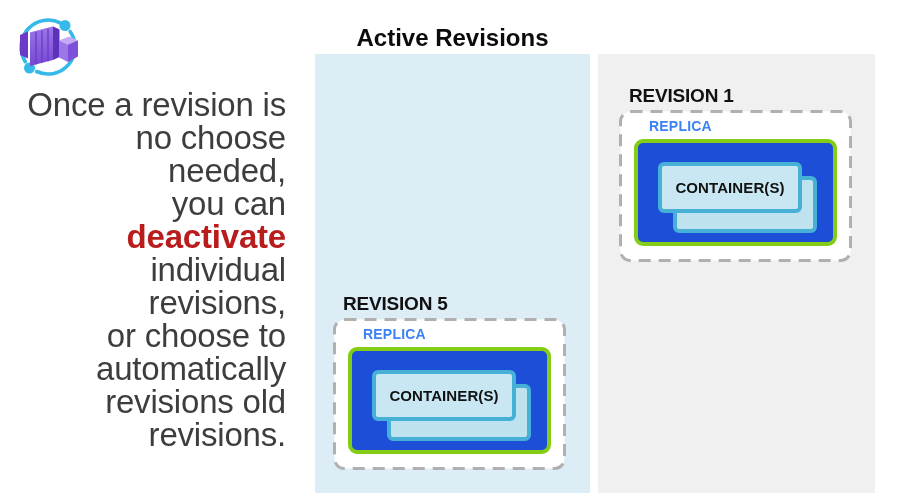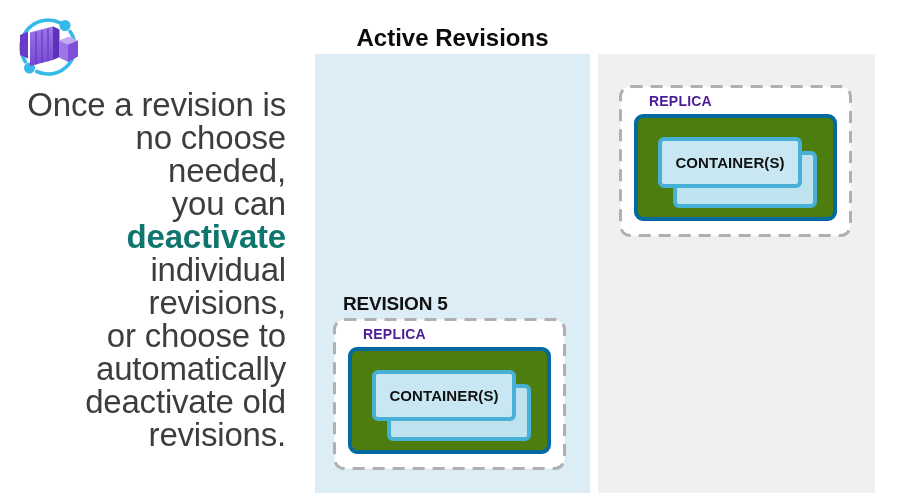--- a/index.html
+++ b/index.html
@@ -11,21 +11,21 @@
 
   
   .logo{position:absolute;left:14px;top:12px;width:72px;height:66px;}
 
   
   .intro{
     position:absolute;left:18px;top:88px;width:268px;
     text-align:right;font-size:33px;line-height:33px;font-weight:300;
     color:#3d3d3d;letter-spacing:-0.2px;
   }
-  .intro .bold{font-weight:700;color:#0f766e;}
+  .intro .bold{font-weight:700;color:#b91c1c;}
 
   
   .panel{position:absolute;top:54px;height:439px;}
   .panel.active{left:315px;width:275px;background:#dcedf6;}
   .panel.inactive{left:598px;width:277px;background:#f0f0f0;}
 
   .col-header{
     position:absolute;top:25px;height:26px;line-height:26px;
     text-align:center;font-size:24px;font-weight:700;color:#0b0b0b;
   }
@@ -37,25 +37,25 @@
   .revision-card.rev2{left:333px;top:293px;}
   .revision-card.rev1{left:619px;top:85px;}
   .revision-label{
     height:22px;line-height:22px;padding-left:10px;margin-bottom:3px;
     font-size:19px;font-weight:700;color:#111;letter-spacing:-0.2px;
   }
   .dashed-box{position:relative;width:233px;height:152px;}
   .dashed-box svg.dash{position:absolute;left:0;top:0;}
   .replica-label{
     position:absolute;left:18px;top:8px;
-    font-size:14px;font-weight:700;color:#4c1d95;letter-spacing:0.2px;padding-left:12px;
+    font-size:14px;font-weight:700;color:#3b82f6;letter-spacing:0.2px;padding-left:12px;
   }
   .replica-box{
     position:absolute;left:15px;top:29px;width:203px;height:107px;
-    background:#4d7c0f;border:4px solid #0369a1;border-radius:9px;
+    background:#1d4ed8;border:4px solid #84cc16;border-radius:9px;
   }
   .container-box{
     position:absolute;width:144px;height:51px;
     border:4px solid #47b0d6;border-radius:6px;
   }
   .container-box.back{left:35px;top:33px;height:57px;background:#bfe2ef;}
   .container-box.front{
     left:20px;top:19px;background:#c8e7f3;
     display:flex;align-items:center;justify-content:center;
   }
@@ -93,21 +93,21 @@
     <polygon points="54,32.5 64,28.5 64,44.5 54,50" fill="#7e4fd9"></polygon>
   </svg>
 
   <div class="intro">
       <div><span>Once a revision is</span></div>
       <div><span>no choose needed,</span></div>
       <div><span>you can </span><span class="bold">deactivate</span></div>
       <div><span>individual revisions,</span></div>
       <div><span>or choose to</span></div>
       <div><span>automatically</span></div>
-      <div><span>deactivate old</span></div>
+      <div><span>revisions old</span></div>
       <div><span>revisions.</span></div>
     </div>
 
   <div class="col-header active">Active Revisions</div>
 
   <div class="panel active"></div>
   <div class="panel inactive"></div>
 
   <div class="revision-card rev2">
     <div class="revision-label">REVISION 5</div>
@@ -119,20 +119,21 @@
       <div class="replica-box">
         <div class="container-box back"></div>
         <div class="container-box front">
           <span>CONTAINER(S)</span>
         </div>
       </div>
     </div>
   </div>
 
   <div class="revision-card rev1">
+    <div class="revision-label">REVISION 1</div>
     <div class="dashed-box">
       <svg class="dash" width="233" height="152" aria-hidden="true">
         <rect x="1.5" y="1.5" width="230" height="149" rx="10" fill="#ffffff" stroke="#b0b0b0" stroke-width="3" stroke-dasharray="12 8"></rect>
       </svg>
       <div class="replica-label">REPLICA</div>
       <div class="replica-box">
         <div class="container-box back"></div>
         <div class="container-box front">
           <span>CONTAINER(S)</span>
         </div>

